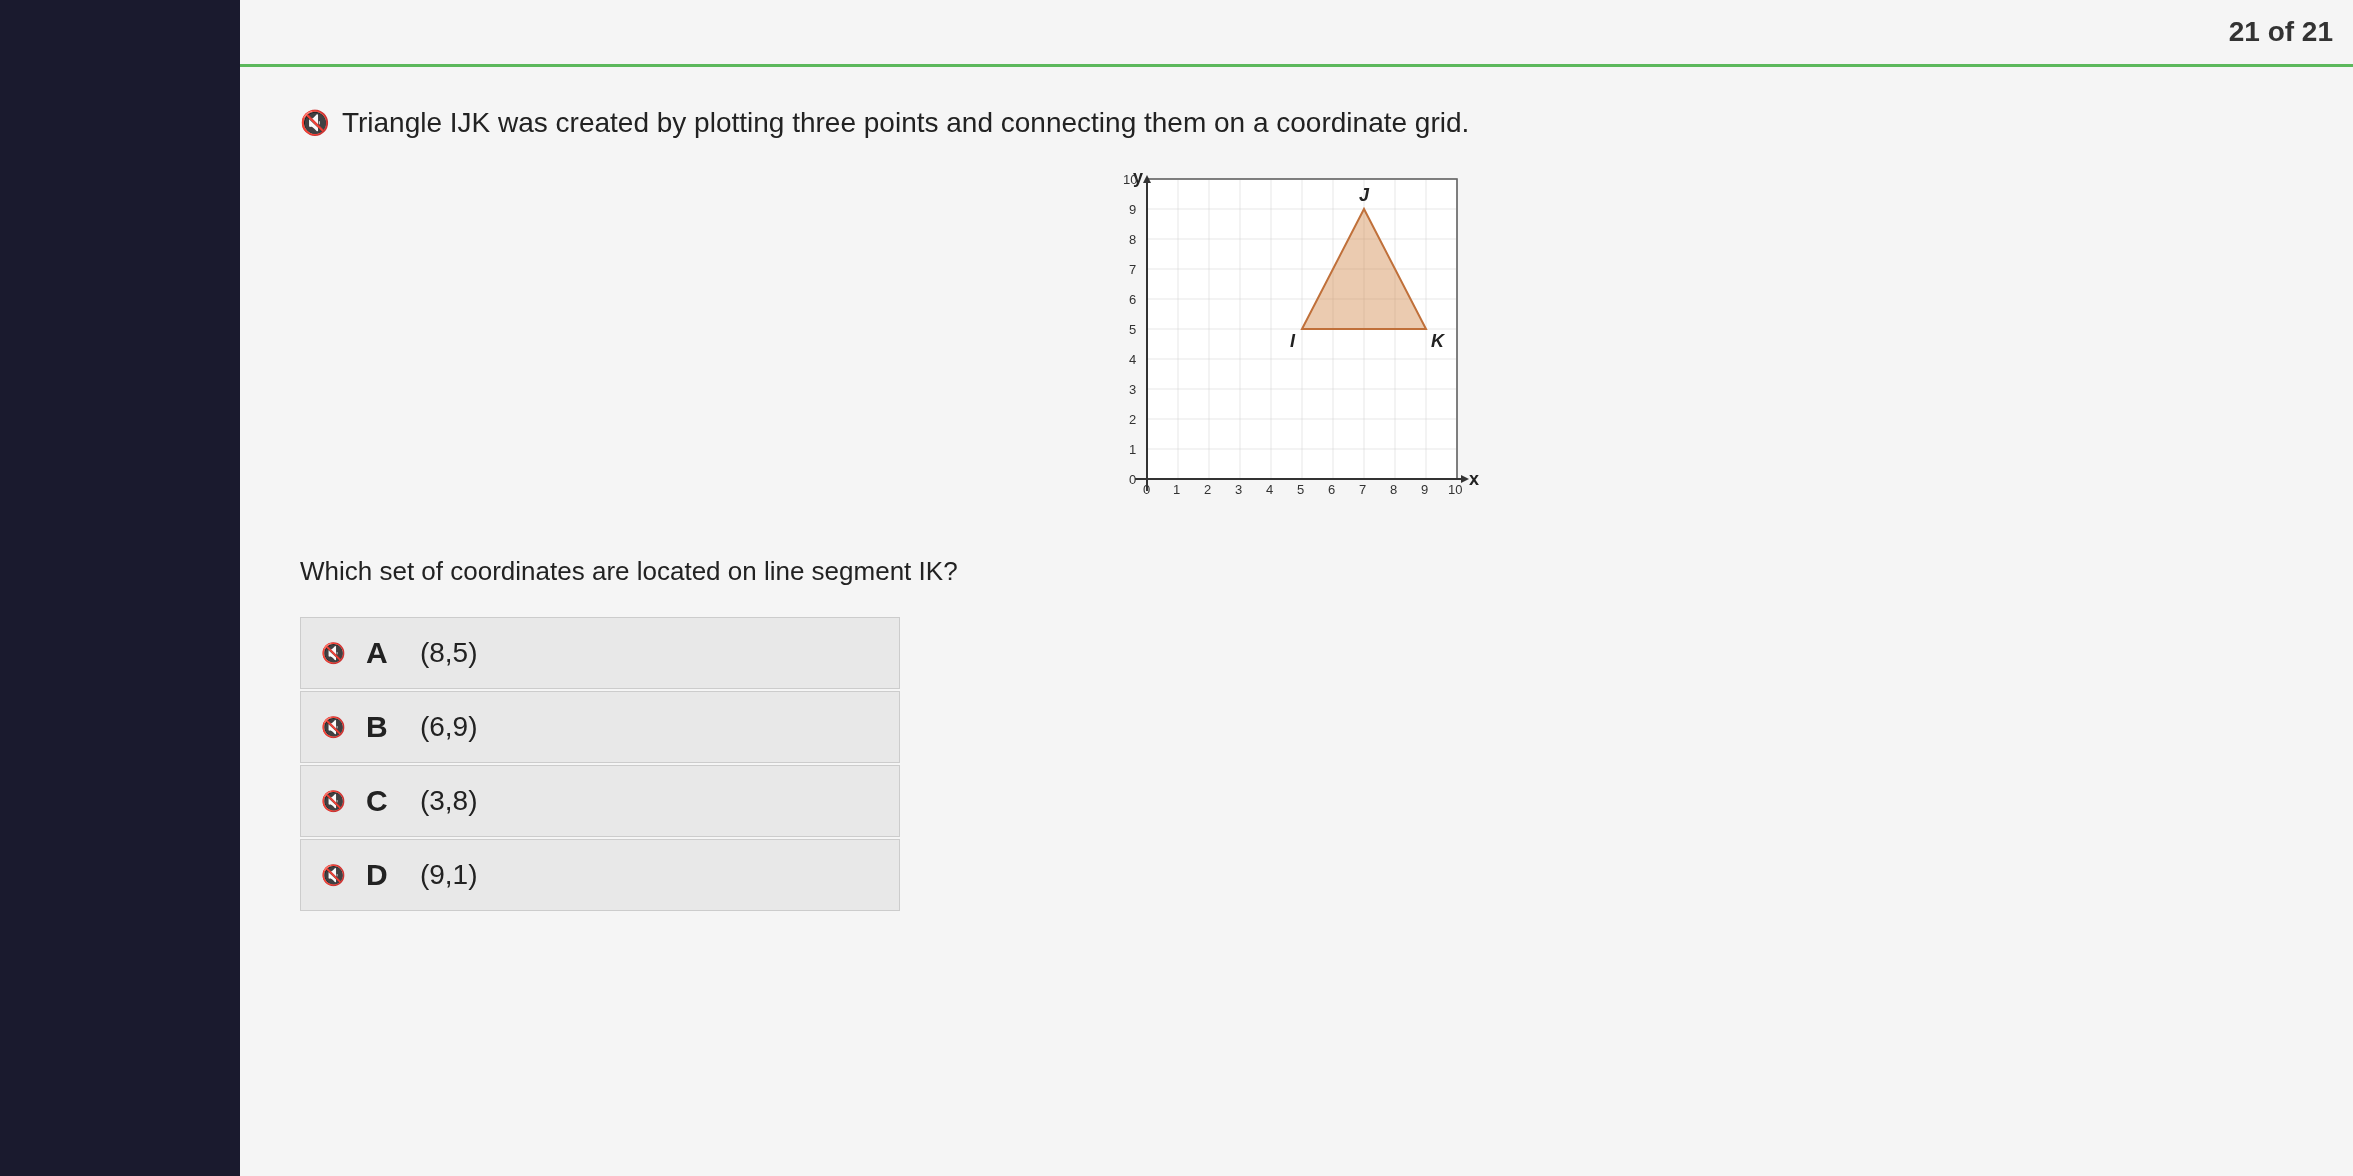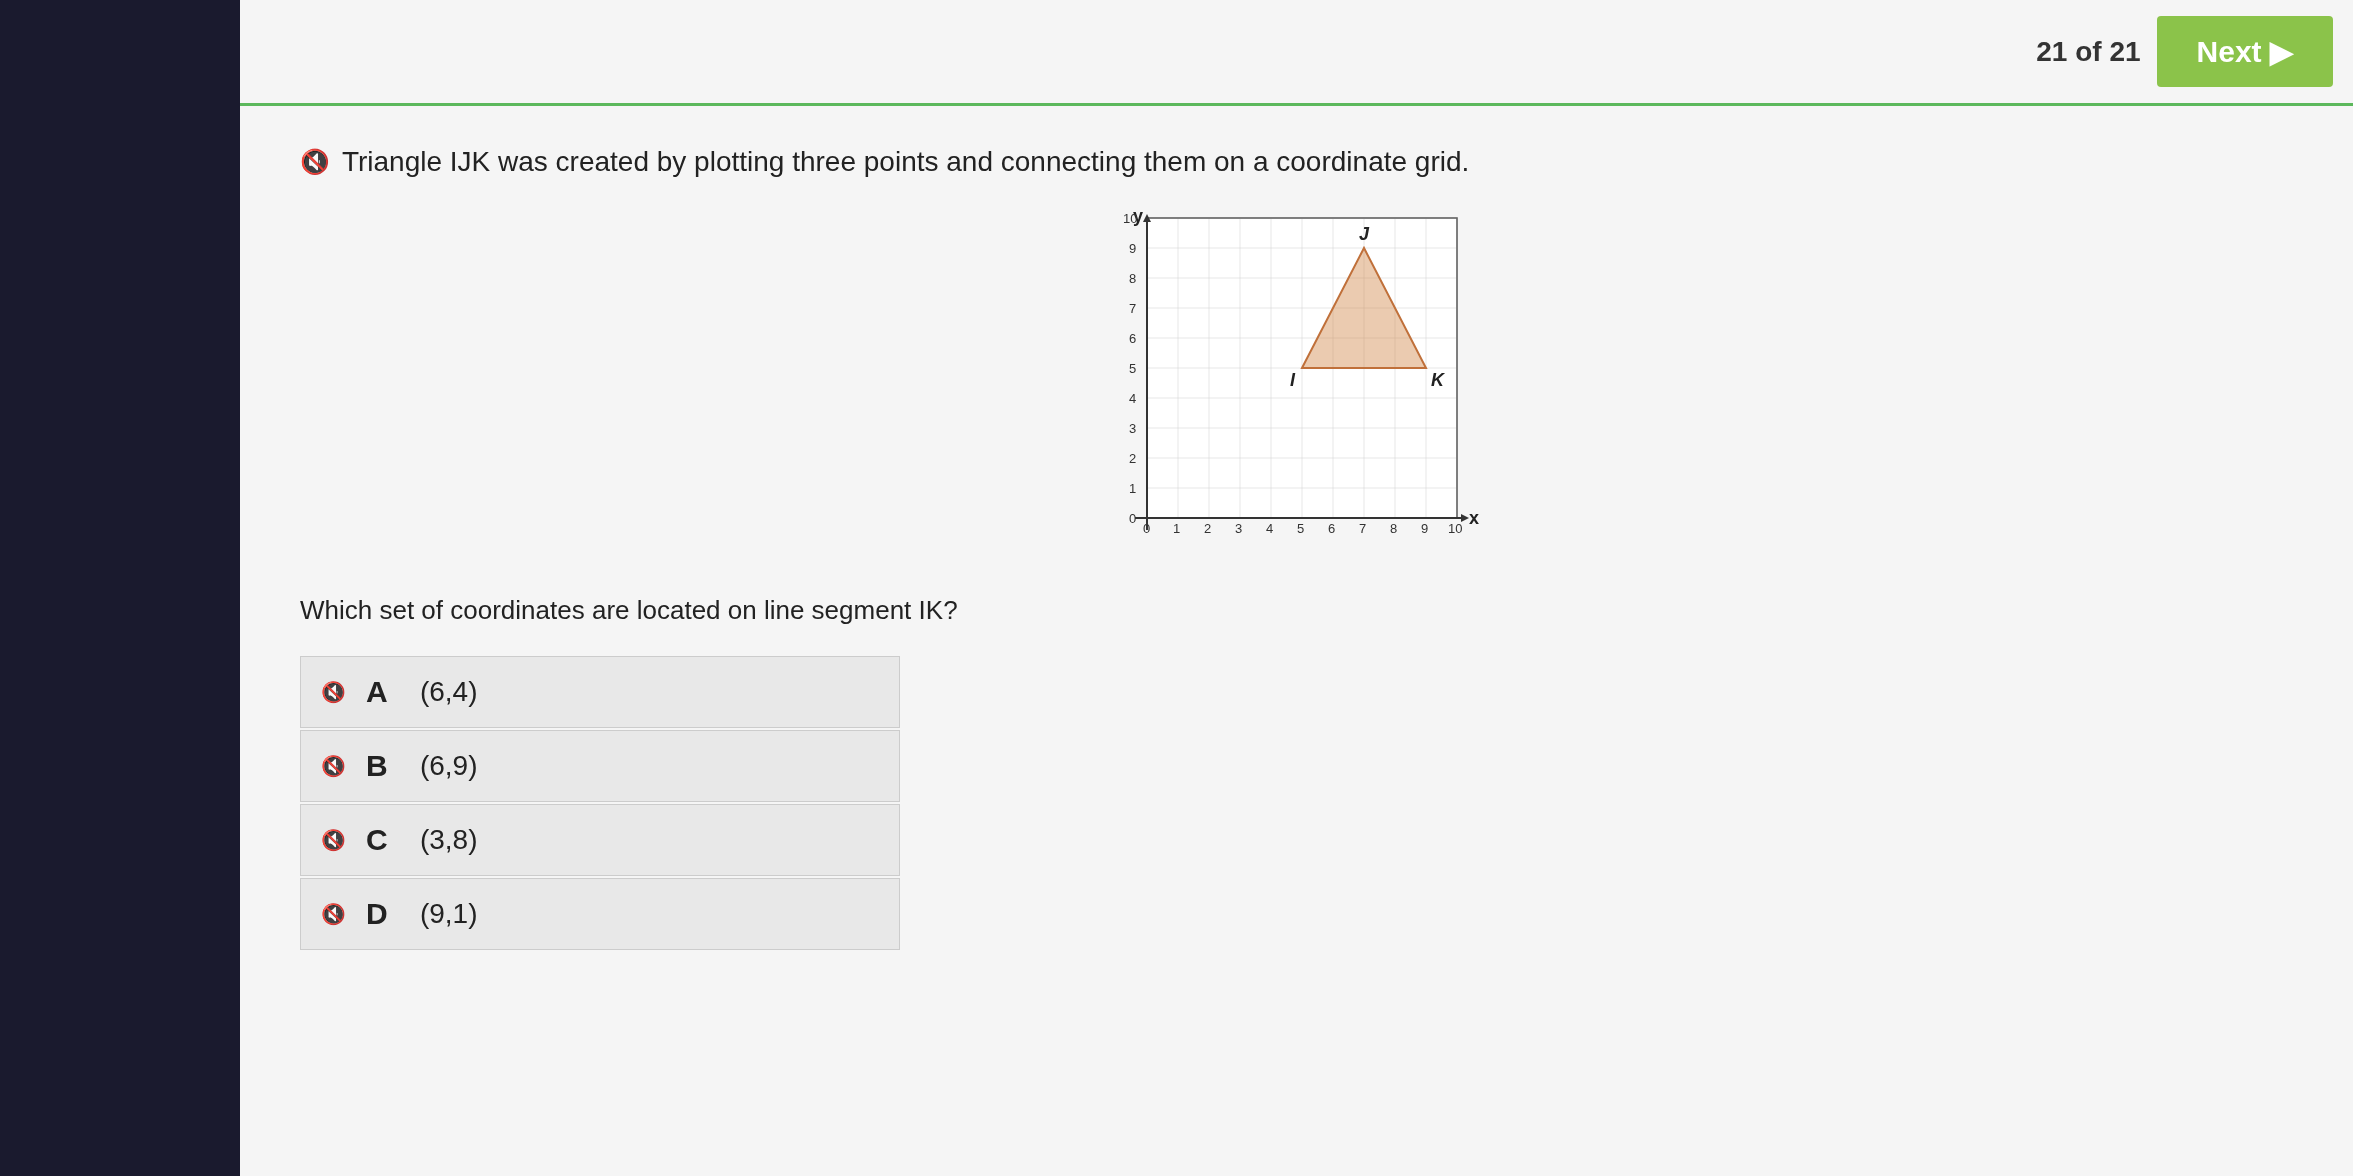--- a/index.html
+++ b/index.html
@@ -122,21 +122,20 @@
     }
   </style>
 </head>
 <body>
 
 <div class="left-panel"></div>
 
 <div class="main-content">
   <div class="top-bar">
     <span class="page-counter">21 of 21</span>
-    <button class="next-button">Next ▶</button>
   </div>
 
   <div class="content-area">
     <div class="question-header">
       <span class="sound-icon">🔇</span>
       <span>Triangle IJK was created by plotting three points and connecting them on a coordinate grid.</span>
     </div>
 
     <div class="graph-container">
       <div class="graph-wrapper">
@@ -208,21 +207,21 @@
         </svg>
       </div>
     </div>
 
     <div class="question-text">Which set of coordinates are located on line segment IK?</div>
 
     <div class="answer-options">
       <div class="answer-option">
         <span class="answer-sound">🔇</span>
         <span class="answer-letter">A</span>
-        <span class="answer-value">(6,4)</span>
+        <span class="answer-value">(8,5)</span>
       </div>
       <div class="answer-option">
         <span class="answer-sound">🔇</span>
         <span class="answer-letter">B</span>
         <span class="answer-value">(6,9)</span>
       </div>
       <div class="answer-option">
         <span class="answer-sound">🔇</span>
         <span class="answer-letter">C</span>
         <span class="answer-value">(3,8)</span>

